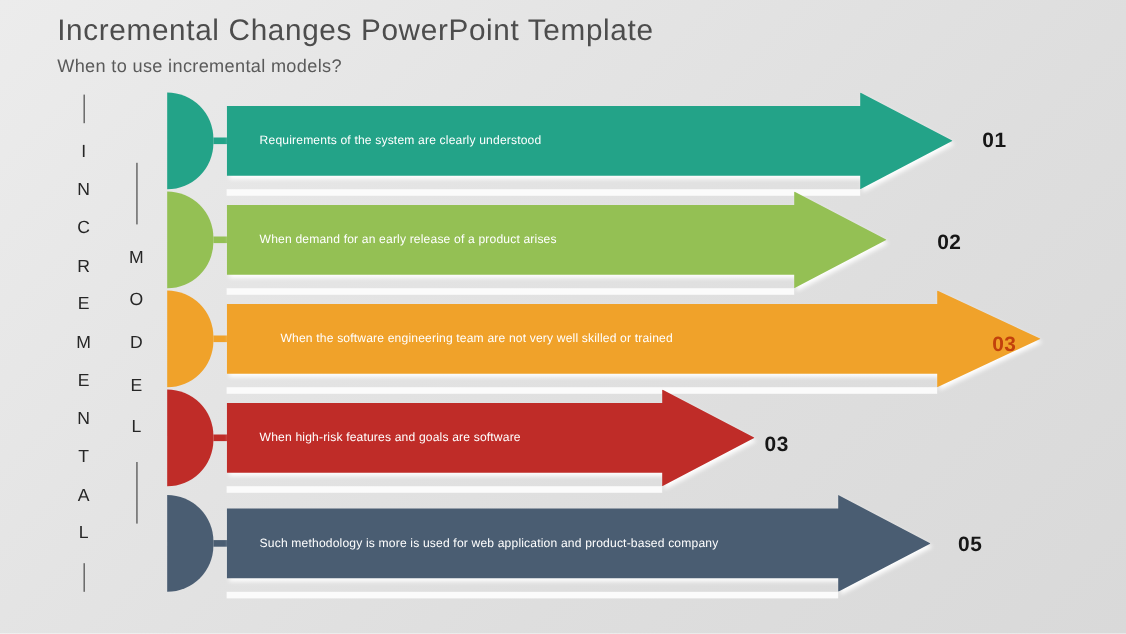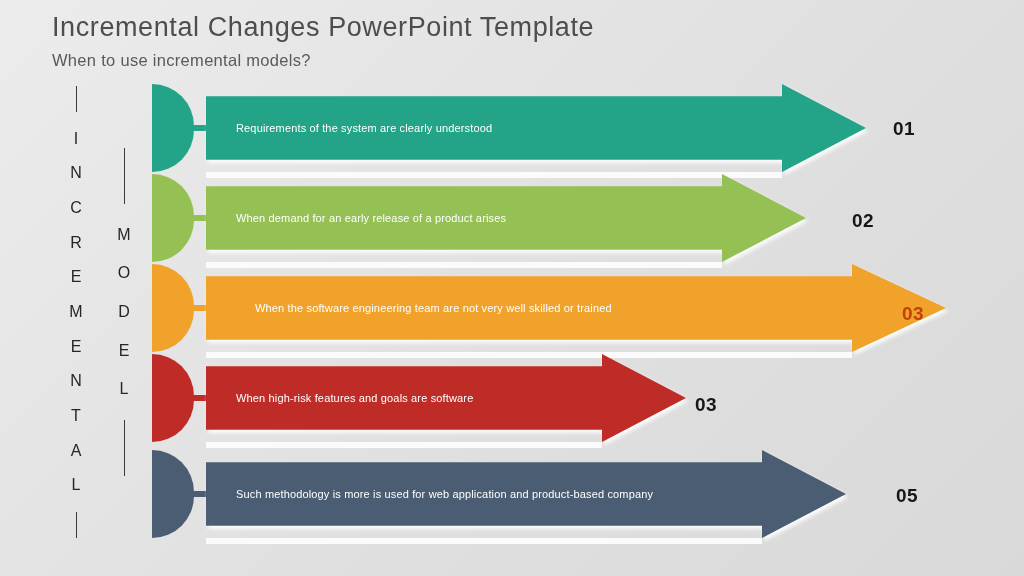--- a/index.html
+++ b/index.html
@@ -227,15 +227,15 @@
 
   <div class="row row-5">
     <div class="cap" style="background: rgb(74, 93, 114);"></div>
     <div class="tab" style="background: rgb(74, 93, 114);"></div>
     <div class="arrow" style="width: 640px;">
       <div class="shape" style="background: rgb(74, 93, 114); clip-path: polygon(0% 14%, 86.875% 14%, 86.875% 0%, 100% 50%, 86.875% 100%, 86.875% 86%, 0% 86%);"></div>
       <div class="label" style="width: 520px;">Such methodology is more is used for web application and product-based company</div>
     </div>
     <div class="sliver" style="top: 88px; width: 556px;"></div>
   </div>
-  <div class="num" style="left: 896px; top: 485px; color: rgb(22, 22, 22);">05</div>
+  <div class="num" style="left: 871px; top: 485px; color: rgb(22, 22, 22);">05</div>
 
 </div>
 
 </body></html>

